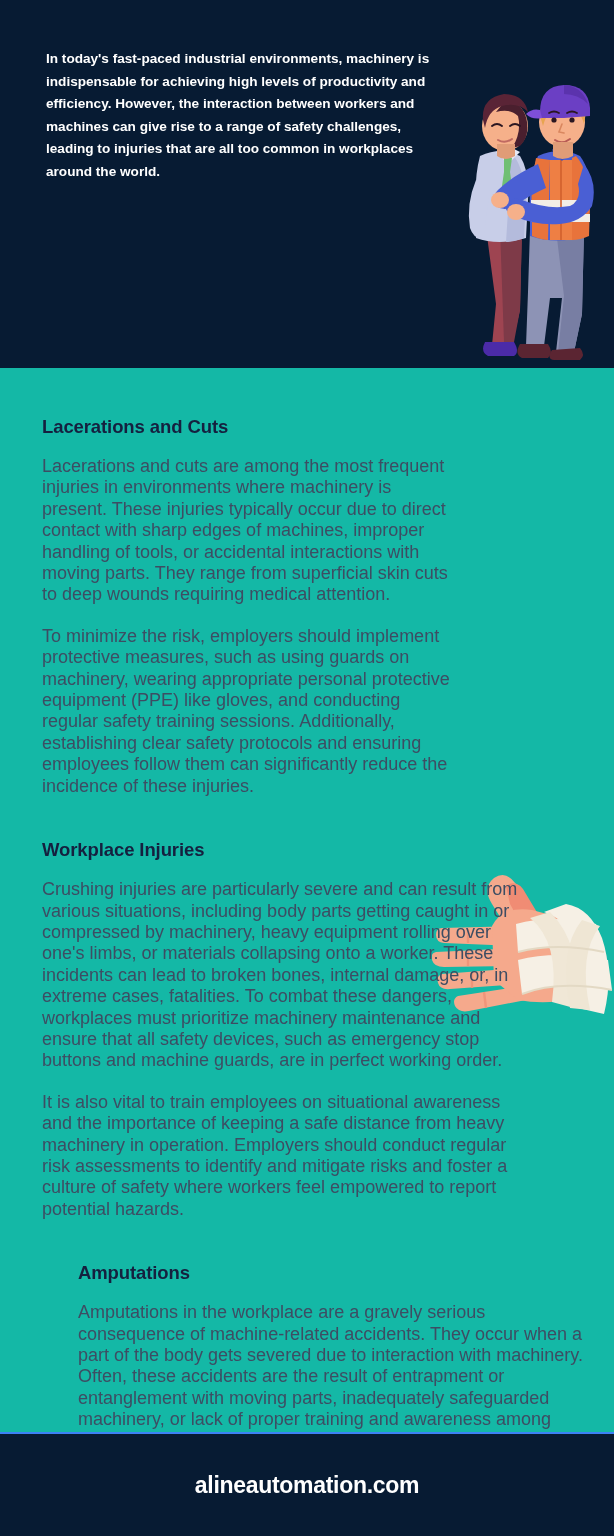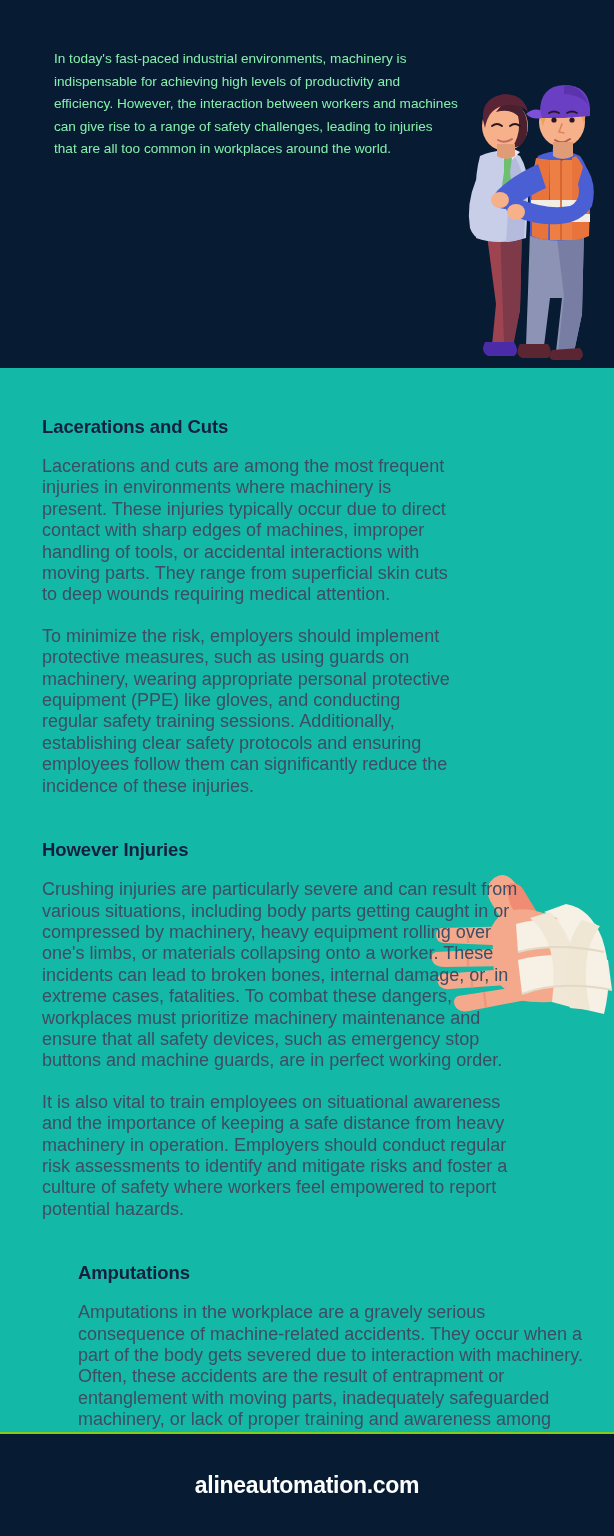--- a/index.html
+++ b/index.html
@@ -40,27 +40,27 @@
     margin: 0;
     font-family: "Liberation Sans", sans-serif;
     font-size: 35.5px;
     line-height: 56px;
     font-weight: bold;
     color: #ffffff;
     letter-spacing: -0.4px;
     width: 440px;
   }
   .intro {
-    margin: 12px;
+    margin: 4px;
     margin-top: 17px;
     width: 405px;
     font-size: 13.6px;
     line-height: 22.6px;
-    color: #86efac;
-    font-weight: normal;
+    color: #ffffff;
+    font-weight: bold;
   }
 
   
   .workers {
     position: absolute;
     left: 452px;
     top: 60px;
     width: 162px;
     height: 300px;
     z-index: 1;
@@ -115,21 +115,21 @@
   .hand svg { display: block; }
 
   
   .footer {
     position: absolute;
     left: 0;
     bottom: 0;
     width: 614px;
     height: 104px;
     background: #071B33;
-    border-top: 2px solid #84cc16;
+    border-top: 2px solid #3b82f6;
     box-sizing: border-box;
     display: flex;
     align-items: center;
     justify-content: center;
     z-index: 5;
   }
   .footer-text {
     font-size: 23px;
     font-weight: bold;
     color: #ffffff;
@@ -256,21 +256,21 @@
       </svg>
     </div>
 
     <div class="section sec-lacerations">
       <h2 class="sec-head">Lacerations and Cuts</h2>
       <p class="sec-para w-narrow">Lacerations and cuts are among the most frequent injuries in environments where machinery is present. These injuries typically occur due to direct contact with sharp edges of machines, improper handling of tools, or accidental interactions with moving parts. They range from superficial skin cuts to deep wounds requiring medical attention.</p>
       <p class="sec-para w-narrow">To minimize the risk, employers should implement protective measures, such as using guards on machinery, wearing appropriate personal protective equipment (PPE) like gloves, and conducting regular safety training sessions. Additionally, establishing clear safety protocols and ensuring employees follow them can significantly reduce the incidence of these injuries.</p>
     </div>
 
     <div class="section sec-crushing">
-      <h2 class="sec-head">However Injuries</h2>
+      <h2 class="sec-head">Workplace Injuries</h2>
       <p class="sec-para w-wide">Crushing injuries are particularly severe and can result from various situations, including body parts getting caught in or compressed by machinery, heavy equipment rolling over one's limbs, or materials collapsing onto a worker. These incidents can lead to broken bones, internal damage, or, in extreme cases, fatalities. To combat these dangers, workplaces must prioritize machinery maintenance and ensure that all safety devices, such as emergency stop buttons and machine guards, are in perfect working order.</p>
       <p class="sec-para w-wide">It is also vital to train employees on situational awareness and the importance of keeping a safe distance from heavy machinery in operation. Employers should conduct regular risk assessments to identify and mitigate risks and foster a culture of safety where workers feel empowered to report potential hazards.</p>
     </div>
 
     <div class="section sec-amputations">
       <h2 class="sec-head">Amputations</h2>
       <p class="sec-para w-widest">Amputations in the workplace are a gravely serious consequence of machine-related accidents. They occur when a part of the body gets severed due to interaction with machinery. Often, these accidents are the result of entrapment or entanglement with moving parts, inadequately safeguarded machinery, or lack of proper training and awareness among workers. Preventing such drastic incidents requires rigorous enforcement of safety protocols, including the implementation of machine guardrails, emergency shutoff mechanisms, and the use of lockout/tagout systems during maintenance and repair activities.</p>
     </div>
 
   </div>

